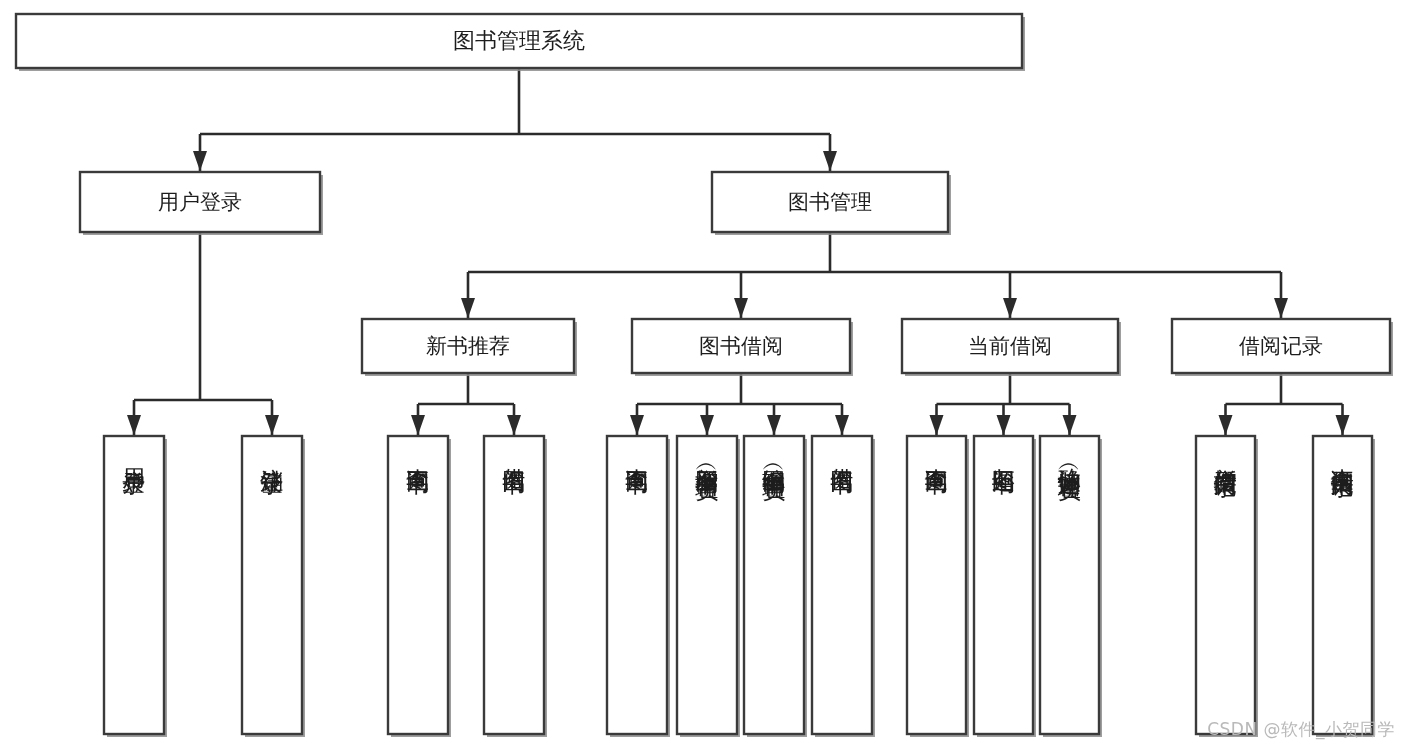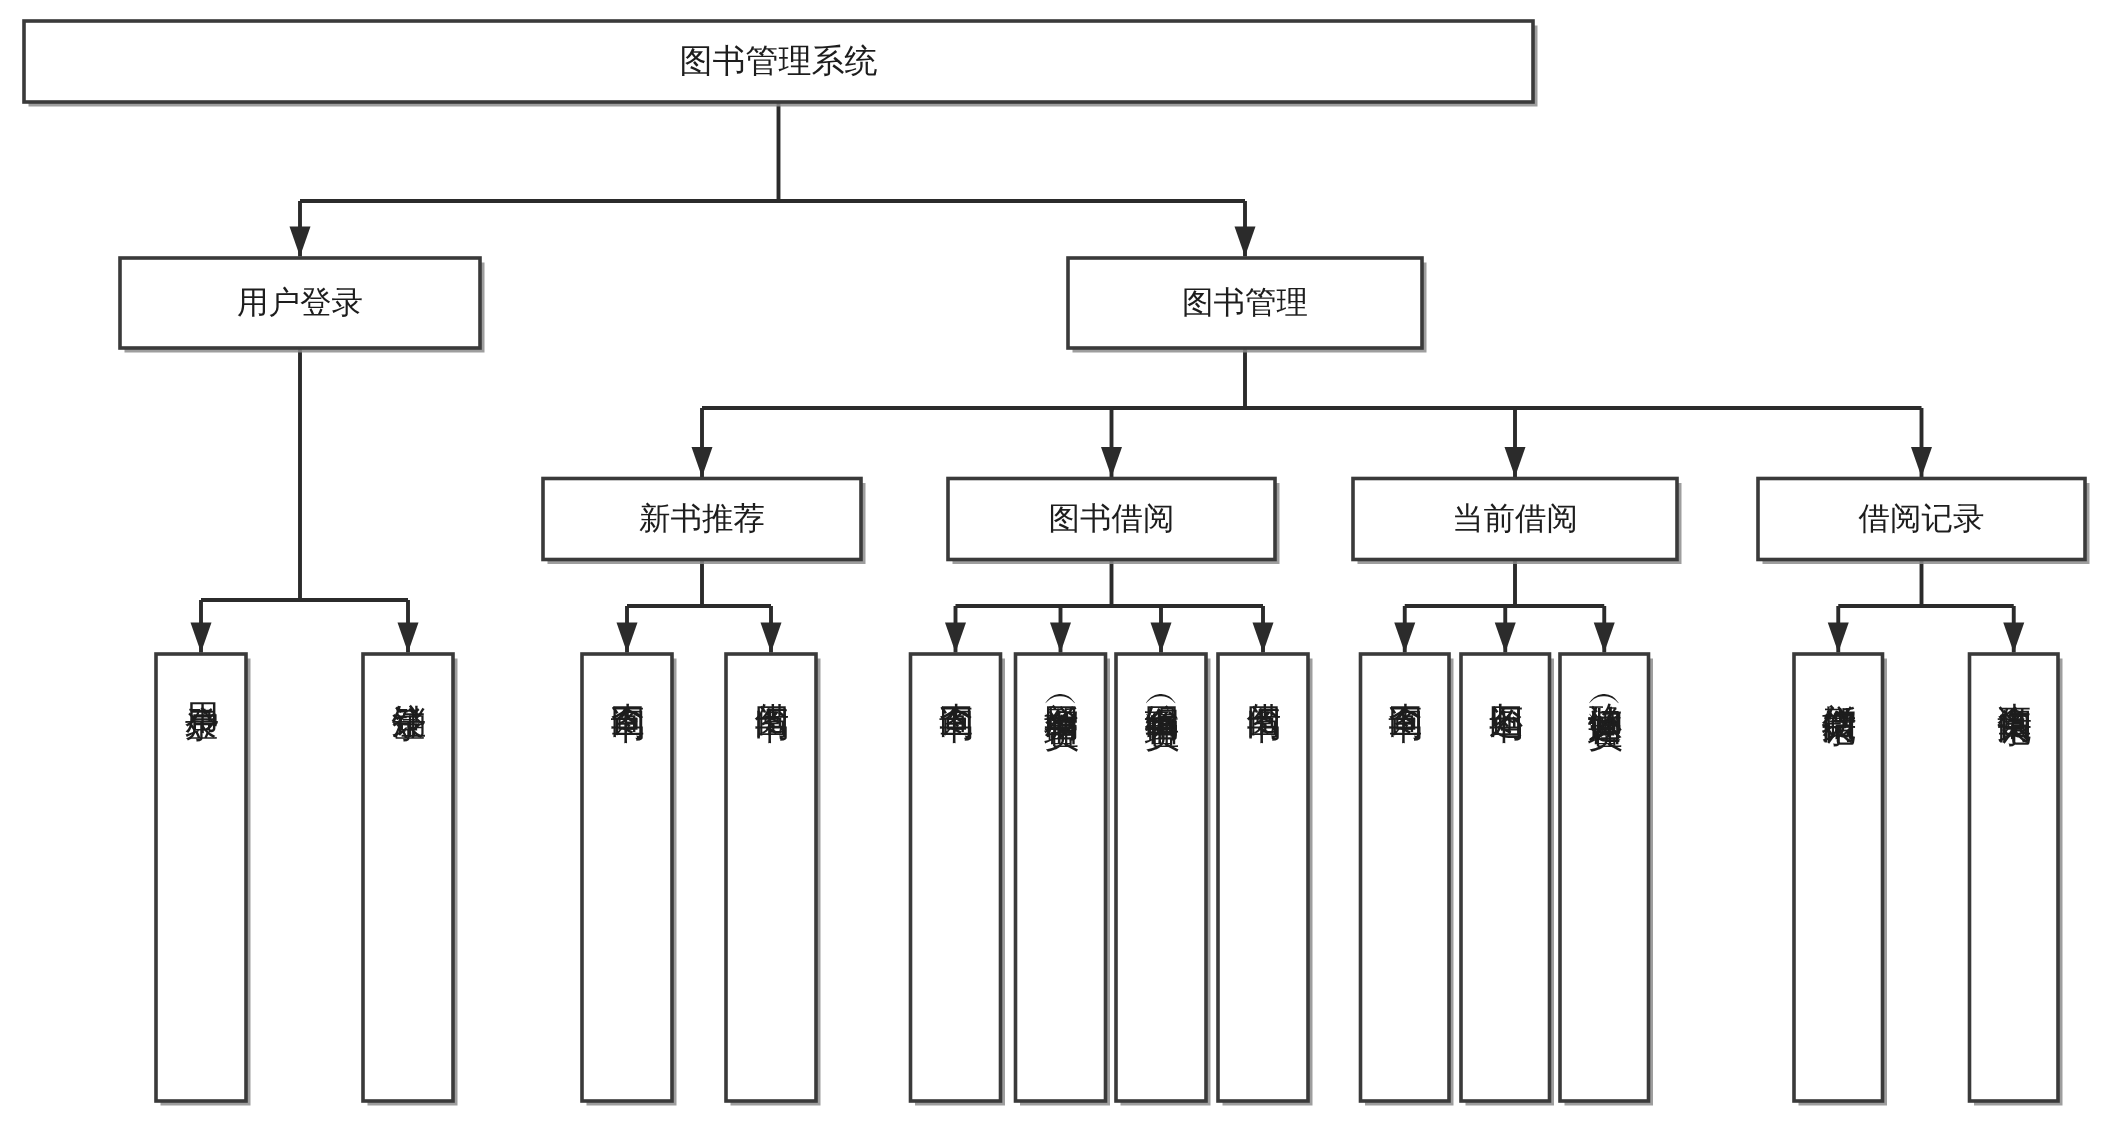--- a/index.html
+++ b/index.html
@@ -238,13 +238,14 @@
         <span class="leaf-label">确认归还（管理员）</span>
       </div>
       <div class="leaf-label-wrap" style="left: 1196px; top: 450px; width: 59px; height: 280px;">
         <span class="leaf-label">新增借阅记录</span>
       </div>
       <div class="leaf-label-wrap" style="left: 1313px; top: 450px; width: 59px; height: 280px;">
         <span class="leaf-label">查询借阅记录</span>
       </div>
     </div>
 
+  <div class="watermark">CSDN @软件_小贺同学</div>
 </div>
 
 </body></html>

